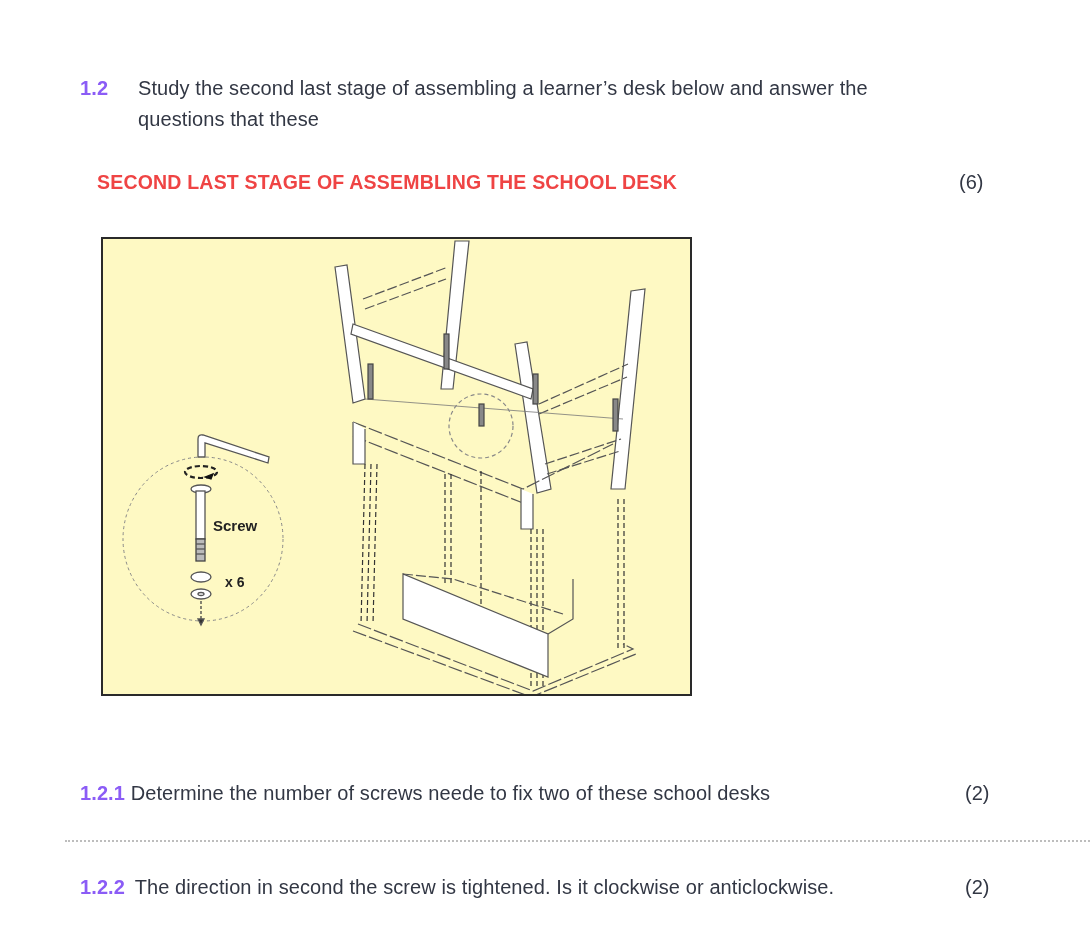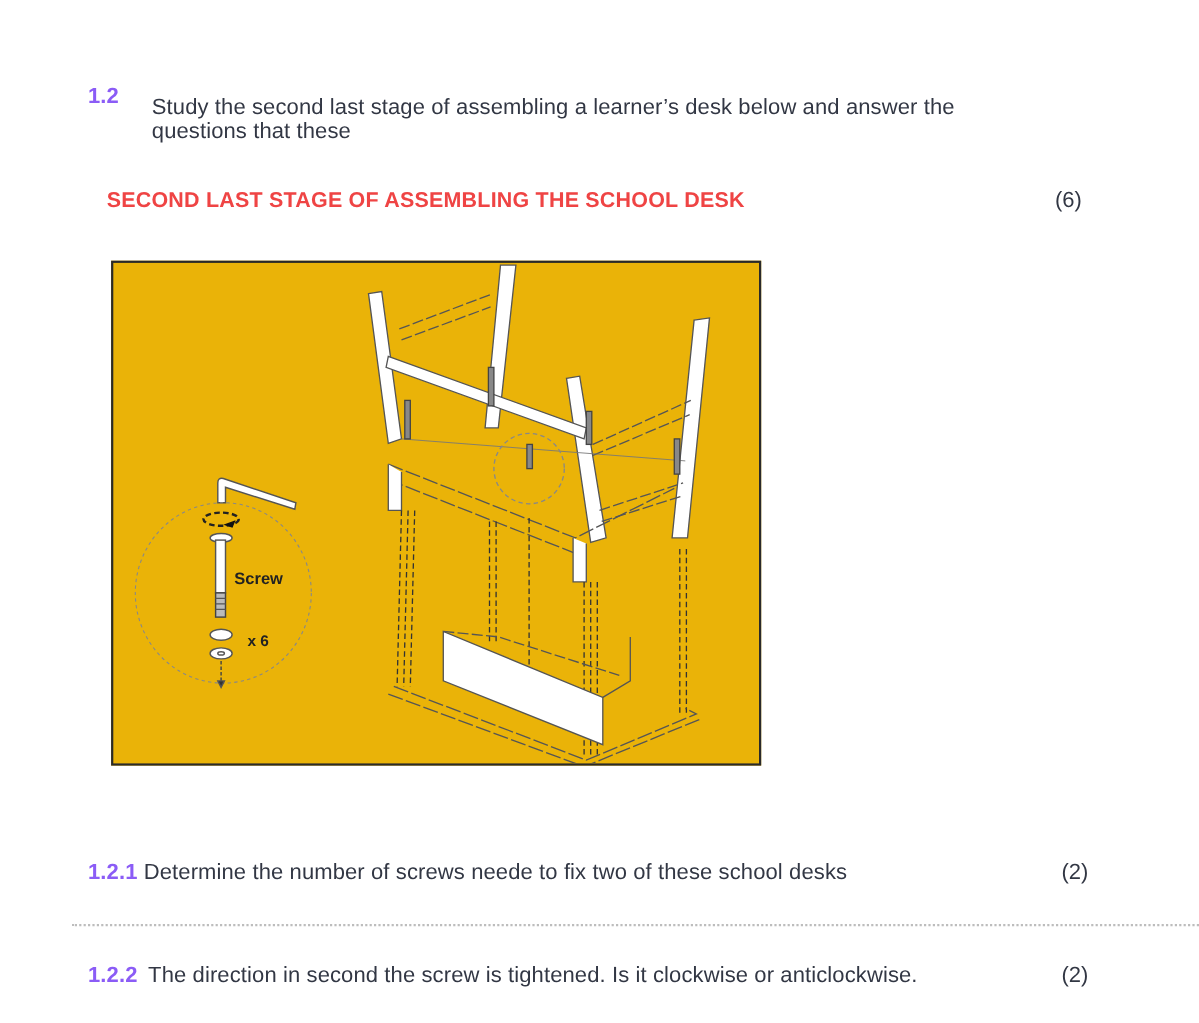--- a/index.html
+++ b/index.html
@@ -9,35 +9,35 @@
   }
   .abs { position: absolute; }
   .q-num { font-weight: bold; color: #8b5cf6; }
   .txt { font-size: 20px; letter-spacing: 0.1px; color: #323744; }
   .heading {
     font-weight: bold; font-size: 19.5px; color: #ef4444; letter-spacing: 0.2px;
   }
   .marks { font-size: 20px; color: #323744; }
   .frame {
     left: 101px; top: 237px; width: 587px; height: 455px;
-    border: 2px solid #2a2a2a; box-sizing: content-box; background: #eab308;
+    border: 2px solid #2a2a2a; box-sizing: content-box; background: #fef9c3;
   }
   .divider {
     left: 65px; top: 840px; width: 1025px; height: 0;
     border-top: 2px dotted #bdbdbd;
   }
   svg text { font-family: "Liberation Sans", sans-serif; }
 </style>
 </head>
 <body>
 
 <div class="abs txt" style="left:80px; top:77px;">
   <span class="q-num">1.2</span>
 </div>
-<div class="abs txt" style="left:138px; top:87px;">Study the second last stage of assembling a learner’s desk below and answer the</div>
+<div class="abs txt" style="left:138px; top:77px;">Study the second last stage of assembling a learner’s desk below and answer the</div>
 <div class="abs txt" style="left:138px; top:108px;">questions  that these</div>
 
 <div class="abs heading" style="left:97px; top:171px;">SECOND LAST STAGE OF ASSEMBLING THE SCHOOL DESK</div>
 <div class="abs marks" style="left:959px; top:171px;">(6)</div>
 
 <div class="abs frame">
   <svg width="587" height="455" viewBox="0 0 587 455">
     <g fill="none" stroke="#555" stroke-width="1.3">
 
       <g>

